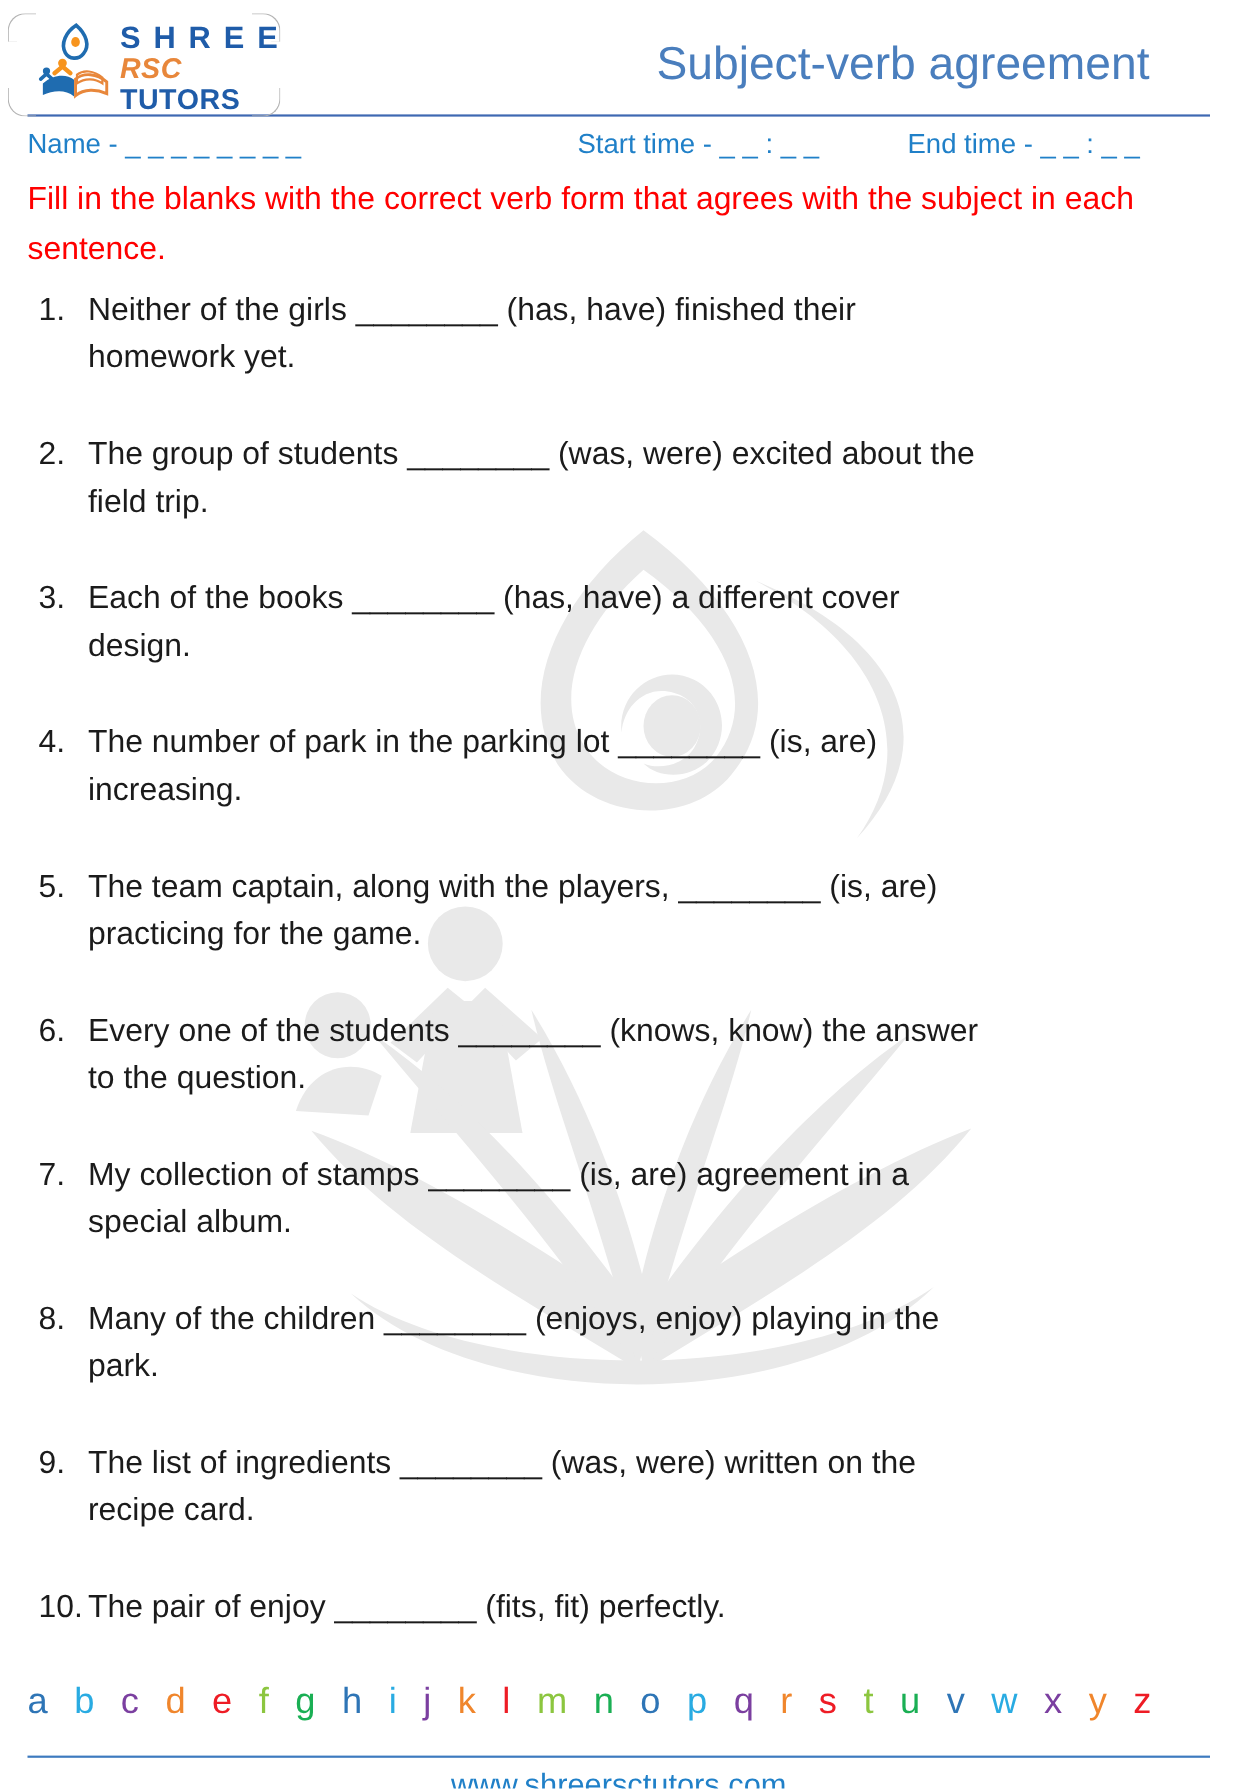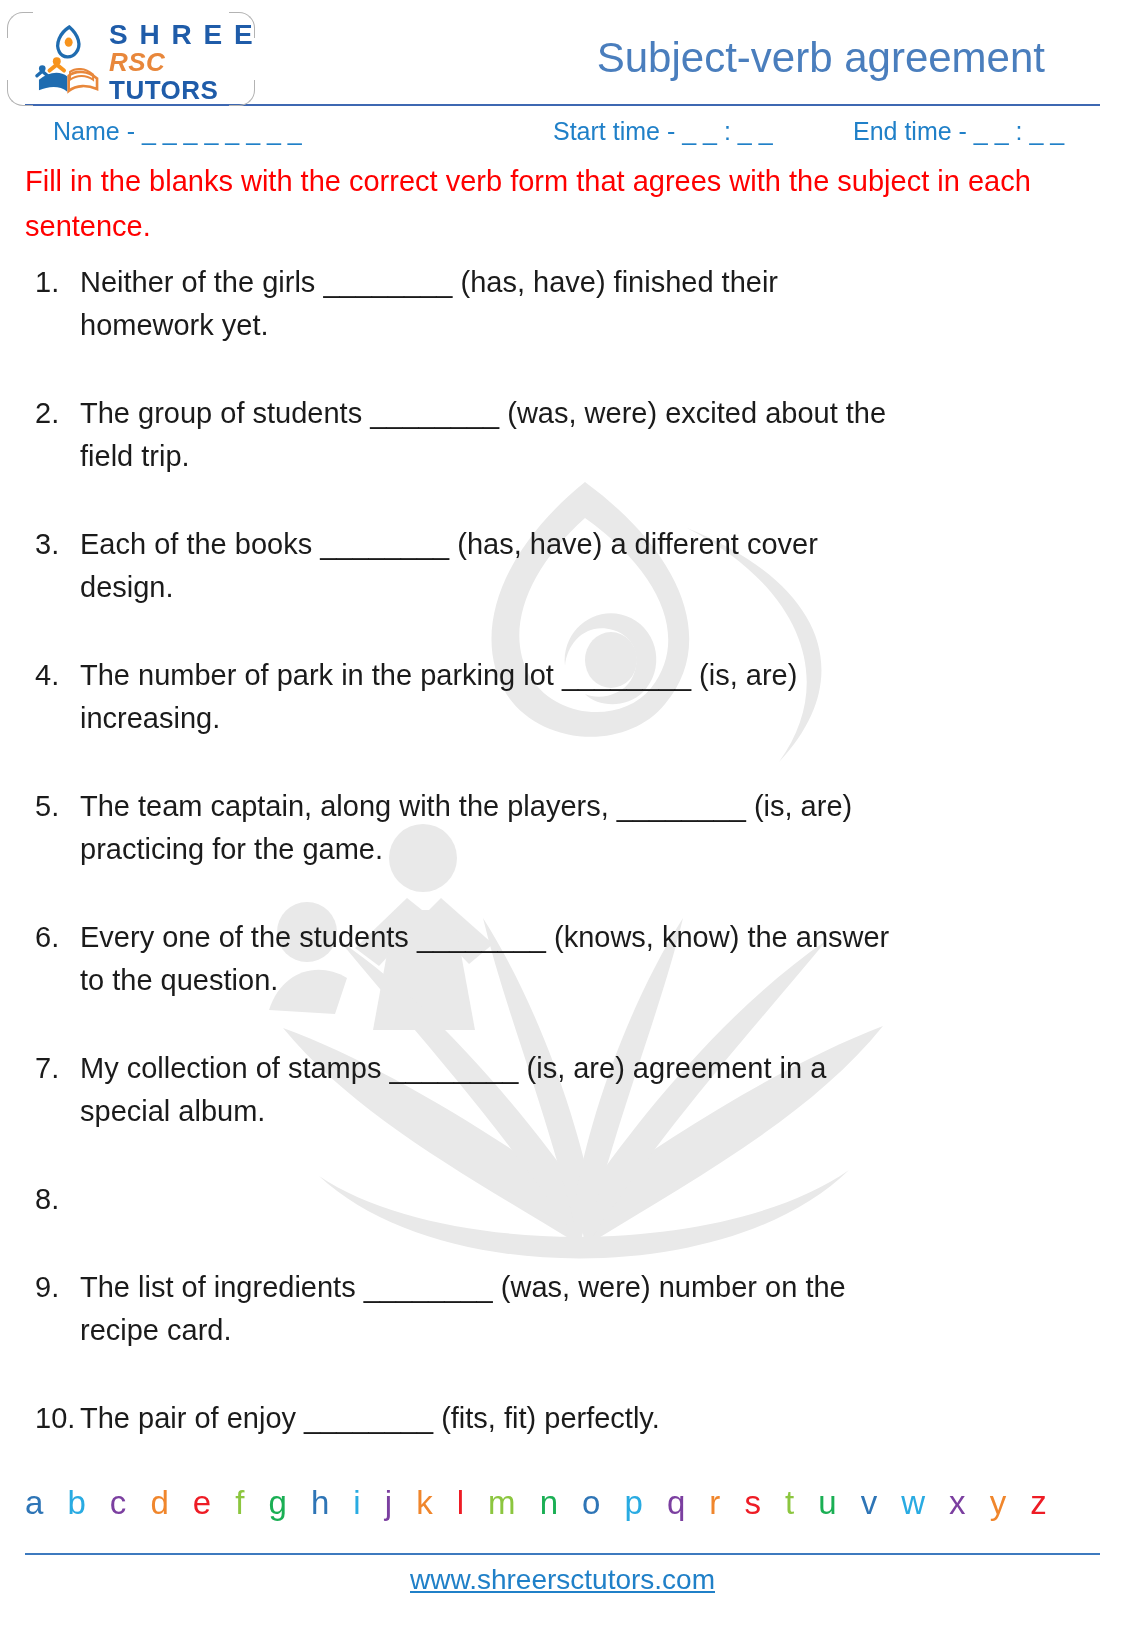--- a/index.html
+++ b/index.html
@@ -16,34 +16,34 @@
   .watermark { position: absolute; left: 255px; top: 470px; z-index: 0; }
 
   
   .header { position: relative; height: 104px; }
   .logo-card { position: absolute; left: -18px; top: 8px; width: 248px; height: 98px; }
   .corner { position: absolute; width: 26px; height: 26px; border: 0 solid #b3b3b3; }
   .corner.tl { left: 0; top: 4px;  border-left-width: 1.5px; border-top-width: 1.5px; border-top-left-radius: 16px; }
   .corner.tr { right: 0; top: 4px; border-right-width: 1.5px; border-top-width: 1.5px; border-top-right-radius: 16px; }
   .corner.bl { left: 0; bottom: 0; border-left-width: 1.5px; border-bottom-width: 1.5px; border-bottom-left-radius: 16px; }
   .corner.br { right: 0; bottom: 0; border-right-width: 1.5px; border-bottom-width: 1.5px; border-bottom-right-radius: 16px; }
-  .logo-inner { position: absolute; left: 28px; top: 12px; display: flex; align-items: center; gap: 8px; }
+  .logo-inner { position: absolute; left: 28px; top: 12px; display: flex; align-items: flex-start; gap: 8px; }
   .logo-text { display: flex; flex-direction: column; line-height: 1.05; }
   .logo-line1 { font-size: 28px; font-weight: bold; color: #1f5ca9; letter-spacing: 2px; }
   .logo-line2 { font-size: 26px; font-weight: bold; letter-spacing: 0.5px; }
   .logo-rsc { color: #e8873b; font-style: italic; }
   .logo-tutors { color: #1f5ca9; }
   .doc-title {
     position: absolute; top: 34px; right: 55px;
     font-size: 42px; color: #4a7ebd; font-weight: 400; text-align: right;
   }
   .header-rule { border: none; border-top: 2.5px solid #3e68b2; }
 
   
-  .meta-row { position: relative; height: 38px; margin-top: 9px; font-size: 25px; color: #2080c8; margin-left: 28px; }
+  .meta-row { position: relative; height: 38px; margin-top: 9px; font-size: 25px; color: #2080c8; }
   .meta-name  { position: absolute; left: 0; top: 2px; }
   .meta-start { position: absolute; left: 500px; top: 2px; }
   .meta-end   { position: absolute; left: 800px; top: 2px; }
 
   
   .instructions {
     margin-top: 6px; font-size: 29px; line-height: 45px;
     color: #ff0000; max-width: 1020px;
   }
 
@@ -179,24 +179,26 @@
         <span class="q-text">Every one of the students ________ (knows, know) the answer
 to the question.</span>
       </li>
       <li class="q-item">
         <span class="q-num">7.</span>
         <span class="q-text">My collection of stamps ________ (is, are) agreement in a
 special album.</span>
       </li>
       <li class="q-item">
         <span class="q-num">8.</span>
+        <span class="q-text">Many of the children ________ (enjoys, enjoy) playing in the
+park.</span>
       </li>
       <li class="q-item">
         <span class="q-num">9.</span>
-        <span class="q-text">The list of ingredients ________ (was, were) number on the
+        <span class="q-text">The list of ingredients ________ (was, were) written on the
 recipe card.</span>
       </li>
       <li class="q-item">
         <span class="q-num">10.</span>
         <span class="q-text">The pair of enjoy ________ (fits, fit) perfectly.</span>
       </li>
     </ol>
 
   <div class="alphabet">
       <span style="color: rgb(46, 117, 182);">a</span>

